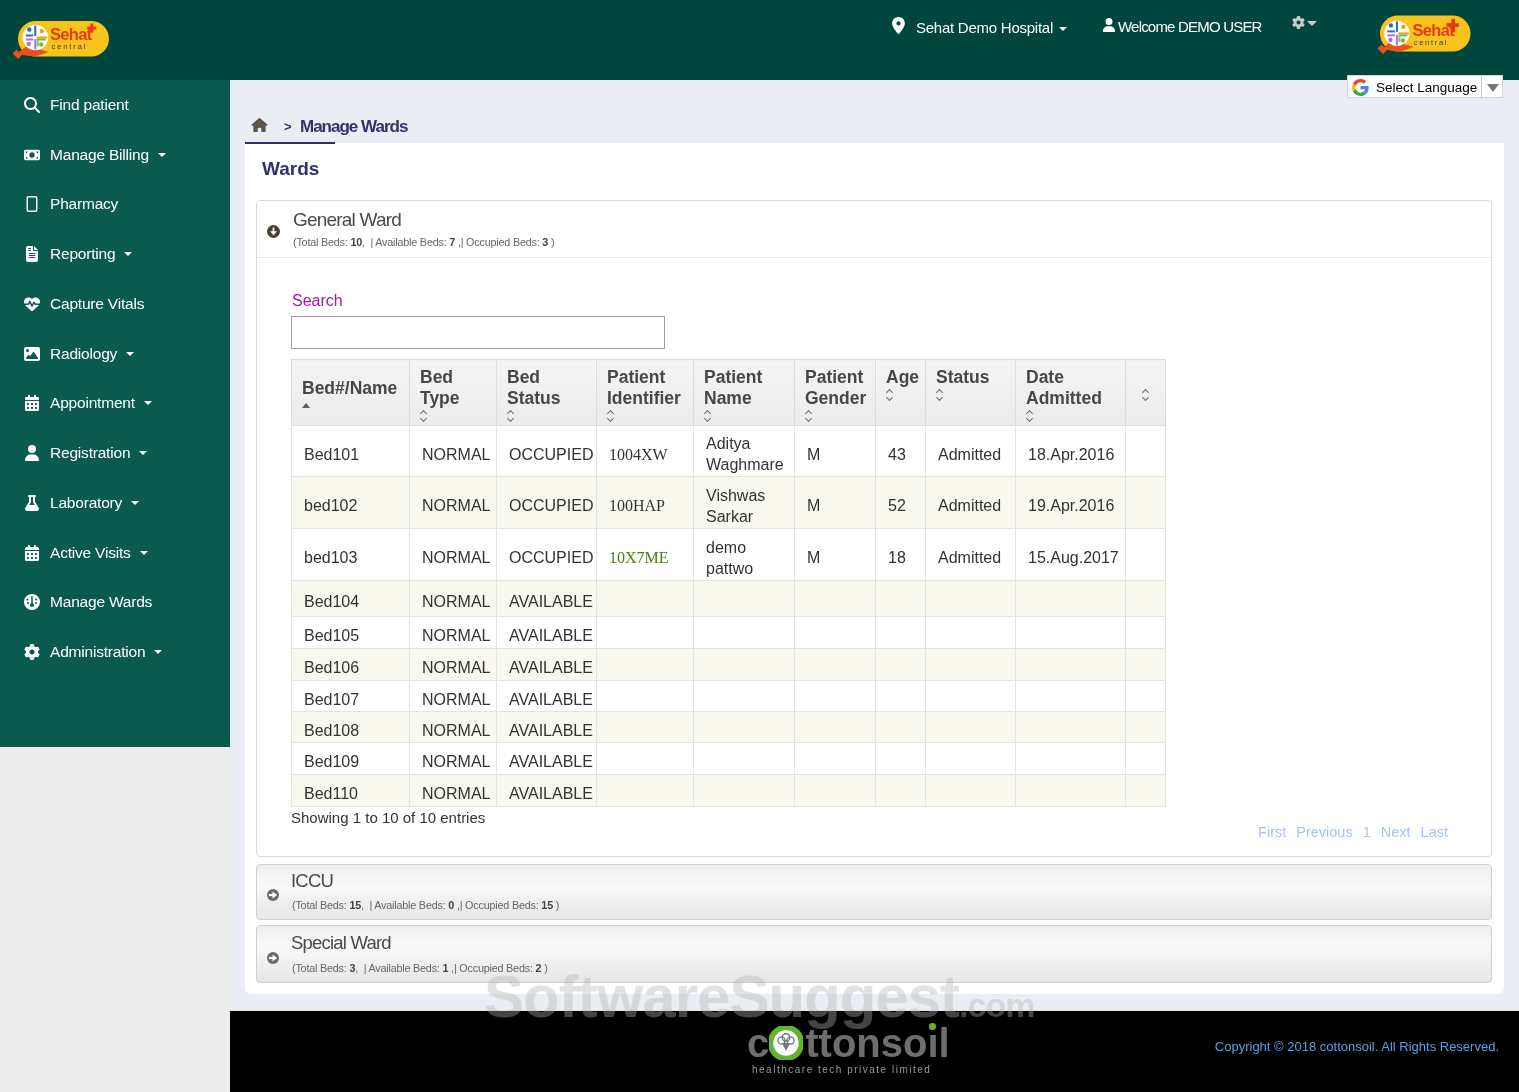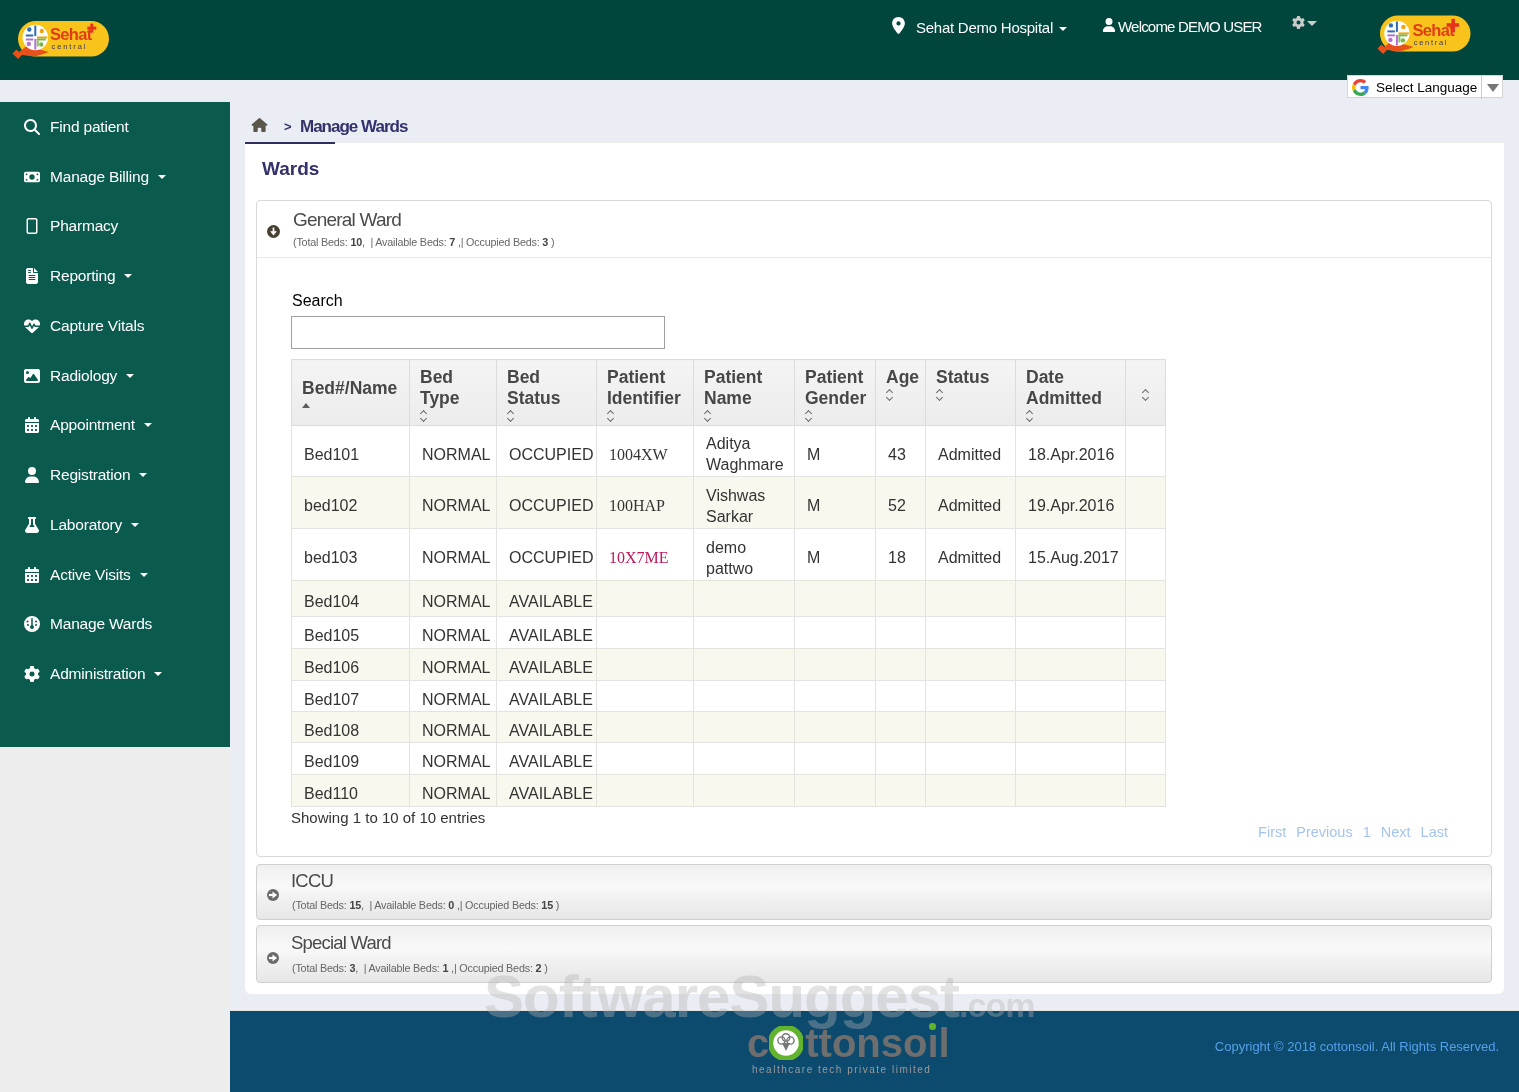--- a/index.html
+++ b/index.html
@@ -6,21 +6,21 @@
 html,body { width:1519px; height:1092px; }
 body { position:relative; font-family:"Liberation Sans",sans-serif; background:#eaedf4; overflow:hidden; }
 .abs { position:absolute; }
 
 
 .header { position:absolute; top:0; left:0; width:1519px; height:80px; background:#00463c; }
 .hitem { position:absolute; color:#fff; font-size:15px; white-space:nowrap; }
 .caret { display:inline-block; width:0; height:0; border-left:4px solid transparent; border-right:4px solid transparent; border-top:4px solid #fff; vertical-align:middle; margin-left:6px; }
 
 
-.sidebar { position:absolute; top:80px; left:0; width:230px; height:667px; background:#0a5a4e;margin-top:22px; }
+.sidebar { position:absolute; top:80px; left:0; width:230px; height:667px; background:#0a5a4e; }
 .sidegray { position:absolute; top:747px; left:0; width:230px; height:345px; background:#ededed; }
 .menu { padding-top:0; }
 .mi { height:49.75px; display:flex; align-items:center; padding-left:24px; color:#fff; font-size:15.5px; letter-spacing:-0.2px; }
 .mi svg { width:16px; height:16px; margin-right:10px; flex:none; }
 .mi .caret { border-top-color:#fff; margin-left:9px; }
 
 
 .bcrumb { position:absolute; left:230px; top:80px; width:1289px; height:63px; background:#eaedf4; }
 .bline { position:absolute; left:245px; top:141.5px; width:90px; height:2.8px; background:#2f2e5e; }
 .card { position:absolute; left:245px; top:143px; width:1259px; height:851px; background:#fff; border-radius:0 0 6px 6px; }
@@ -29,46 +29,46 @@
 .wards { position:absolute; left:262px; top:158px; font-size:19px; font-weight:bold; color:#32316b; }
 
 
 .panel1 { position:absolute; left:256px; top:200px; width:1236px; height:657px; border:1px solid #d9d9d9; border-radius:4px; background:#fff; }
 .picon { position:absolute; width:14px; height:14px; }
 .ptitle { font-size:19px; color:#4a4a4a; letter-spacing:-0.8px; }
 .pstats { font-size:10.8px; color:#666; letter-spacing:-0.2px; }
 .pstats b { color:#444; }
 
 
-.searchlbl { position:absolute; left:292px; top:292px; font-size:16px; color:#000000; }
+.searchlbl { position:absolute; left:292px; top:292px; font-size:16px; color:#a21caf; }
 .searchbox { position:absolute; left:291px; top:316px; width:374px; height:33px; border:1px solid #a0a0a0; background:#fff; }
 table.dt { position:absolute; left:291px; top:359px; width:874px; border-collapse:collapse; table-layout:fixed; font-size:16px; color:#333; }
 table.dt th { background:linear-gradient(#f4f4f4,#ececec); font-weight:bold; color:#474747; font-size:17.5px; text-align:left; vertical-align:top; padding:7px 8px 2px 10px; border:1px solid #dcdcdc; line-height:21px; }
 table.dt td { border:1px solid #e3e3e0; padding:7px 8px 1px 12px; vertical-align:middle; line-height:21px; }
 table.dt tr.odd td { background:#fff; }
 table.dt tr.even td { background:#f9f8ee; }
 .sorts { display:block; height:13px; margin-top:1px; position:relative; }
 .tri-u { position:absolute; width:5px; height:5px; border-top:1.8px solid #6a6a6a; border-right:1.8px solid #6a6a6a; transform:rotate(-45deg); top:1px; left:1px; }
 .tri-d { position:absolute; width:5px; height:5px; border-bottom:1.8px solid #6a6a6a; border-right:1.8px solid #6a6a6a; transform:rotate(45deg); top:6px; left:1px; }
 .tri-solo { position:absolute; width:0; height:0; border-left:4.5px solid transparent; border-right:4.5px solid transparent; border-bottom:5.5px solid #5e5e5e; top:3px; left:0; }
 .serif { font-family:"Liberation Serif",serif; font-size:16px; }
-.blue { color:#be185d;border-radius:23px; }
+.blue { color:#4d7c0f;border-radius:23px; }
 .showing { position:absolute; left:291px; top:809px; font-size:15px; color:#333; }
 .paging { position:absolute; right:71px; top:812px; font-size:14.5px; color:#a6c4ec;margin-top:12px; }
 .paging span { margin-left:10px; }
 
 
 .panel2 { position:absolute; left:256px; width:1236px; border:1px solid #cfcfcf; border-radius:4px; background:linear-gradient(180deg,#efefef 0%,#f9f9f9 40%,#f0f0f0 65%,#e7e7e7 100%); }
 
 
 .wmark { position:absolute; left:484px; top:962px; font-size:60px; font-weight:bold; color:rgba(178,178,178,0.38); letter-spacing:-1px; z-index:50; }
 .wmark .com { font-size:34px; }
 
 
-.footer { position:absolute; left:230px; top:1010px; width:1289px; height:82px; background:#0c4a6e; border-top:1px solid #e2e2e2; }
+.footer { position:absolute; left:230px; top:1010px; width:1289px; height:82px; background:#000000; border-top:1px solid #e2e2e2; }
 .copyright { position:absolute; right:20px; top:28px; font-size:13px; color:#55a1e8; }
 </style>
 </head>
 <body>
 
 <div class="header"></div>
 <div class="bcrumb"></div>
 <div class="card"></div>
 <div class="bline"></div>
 

